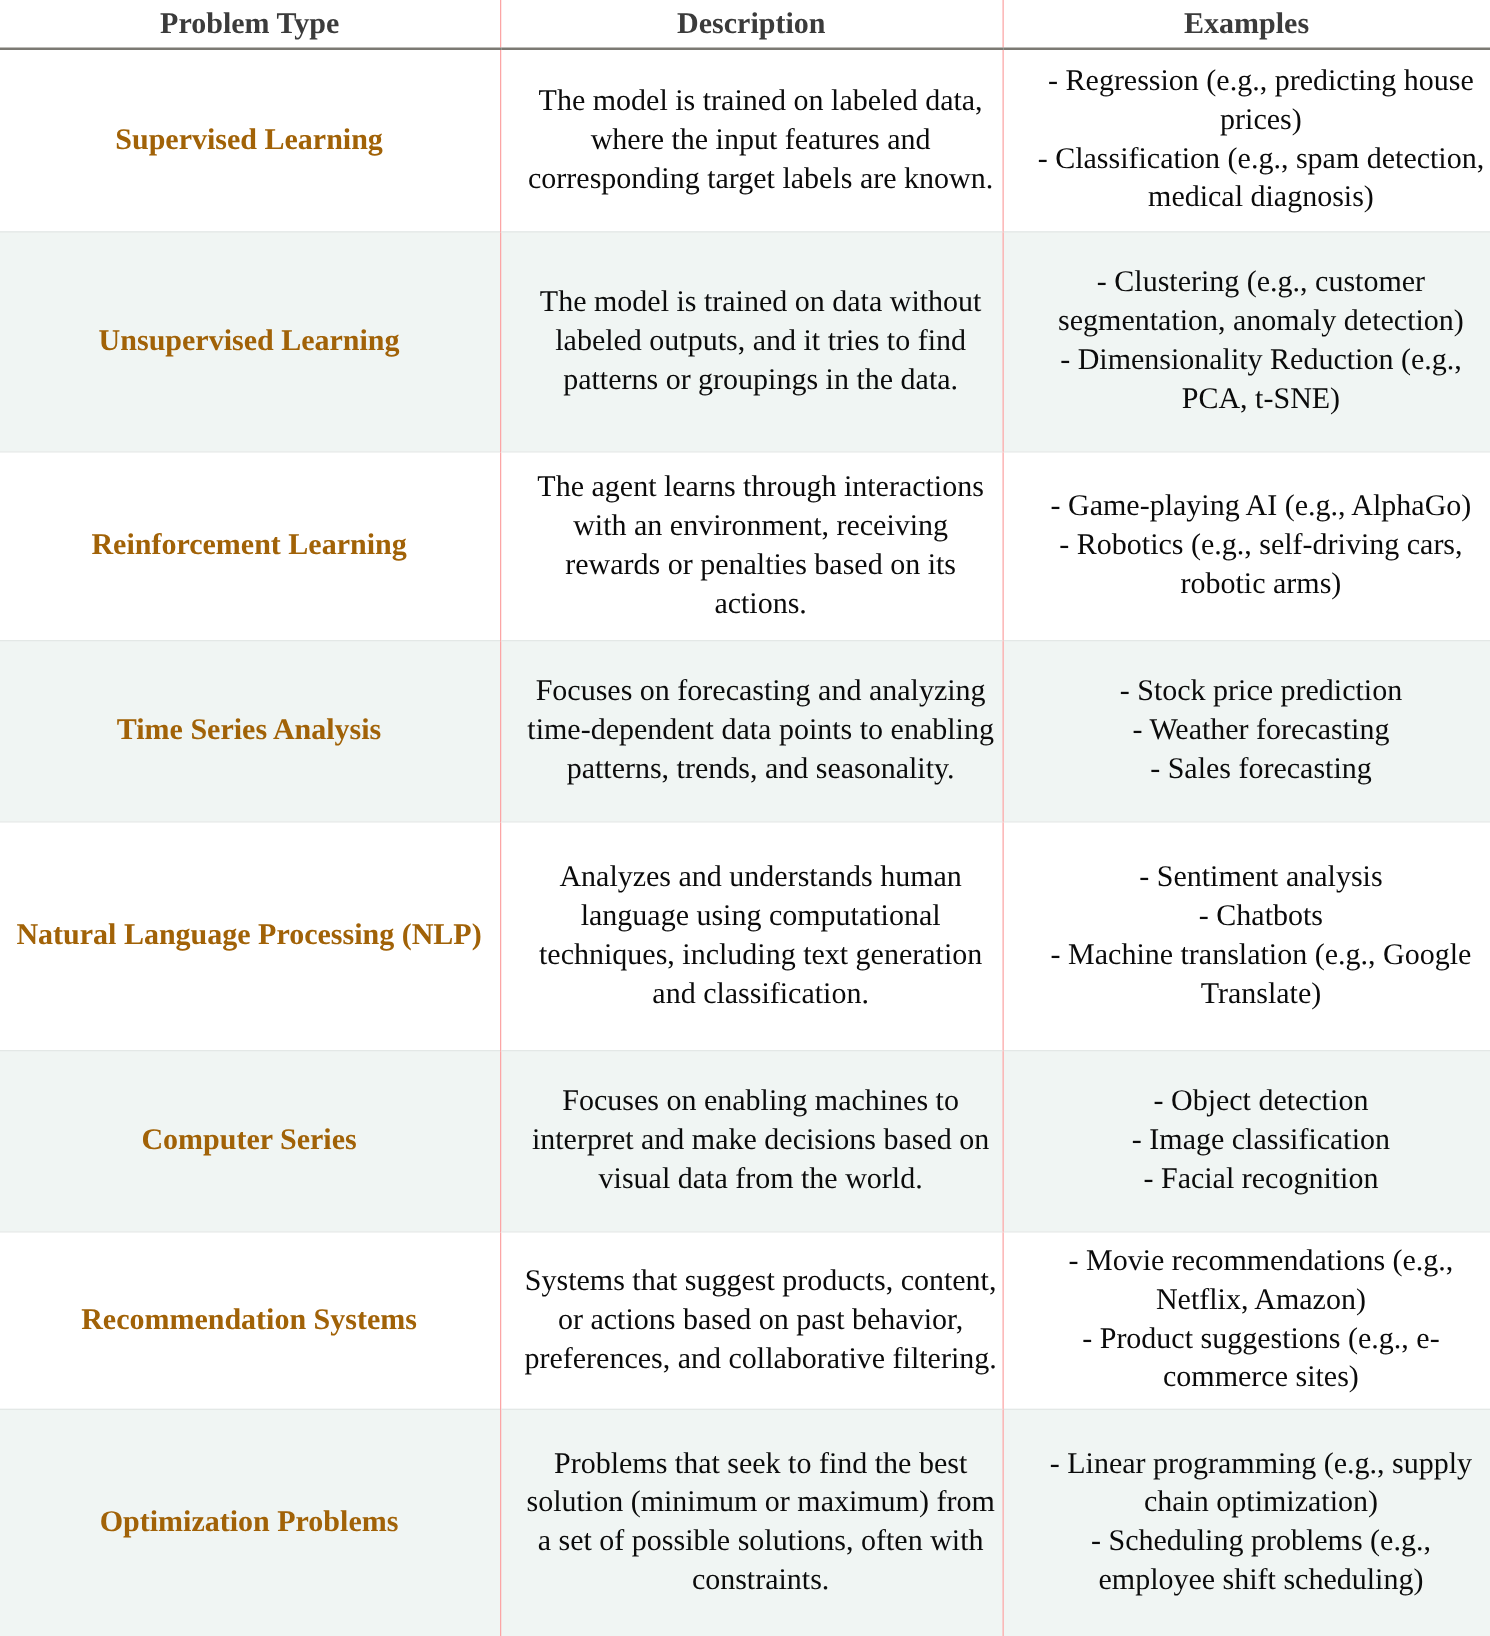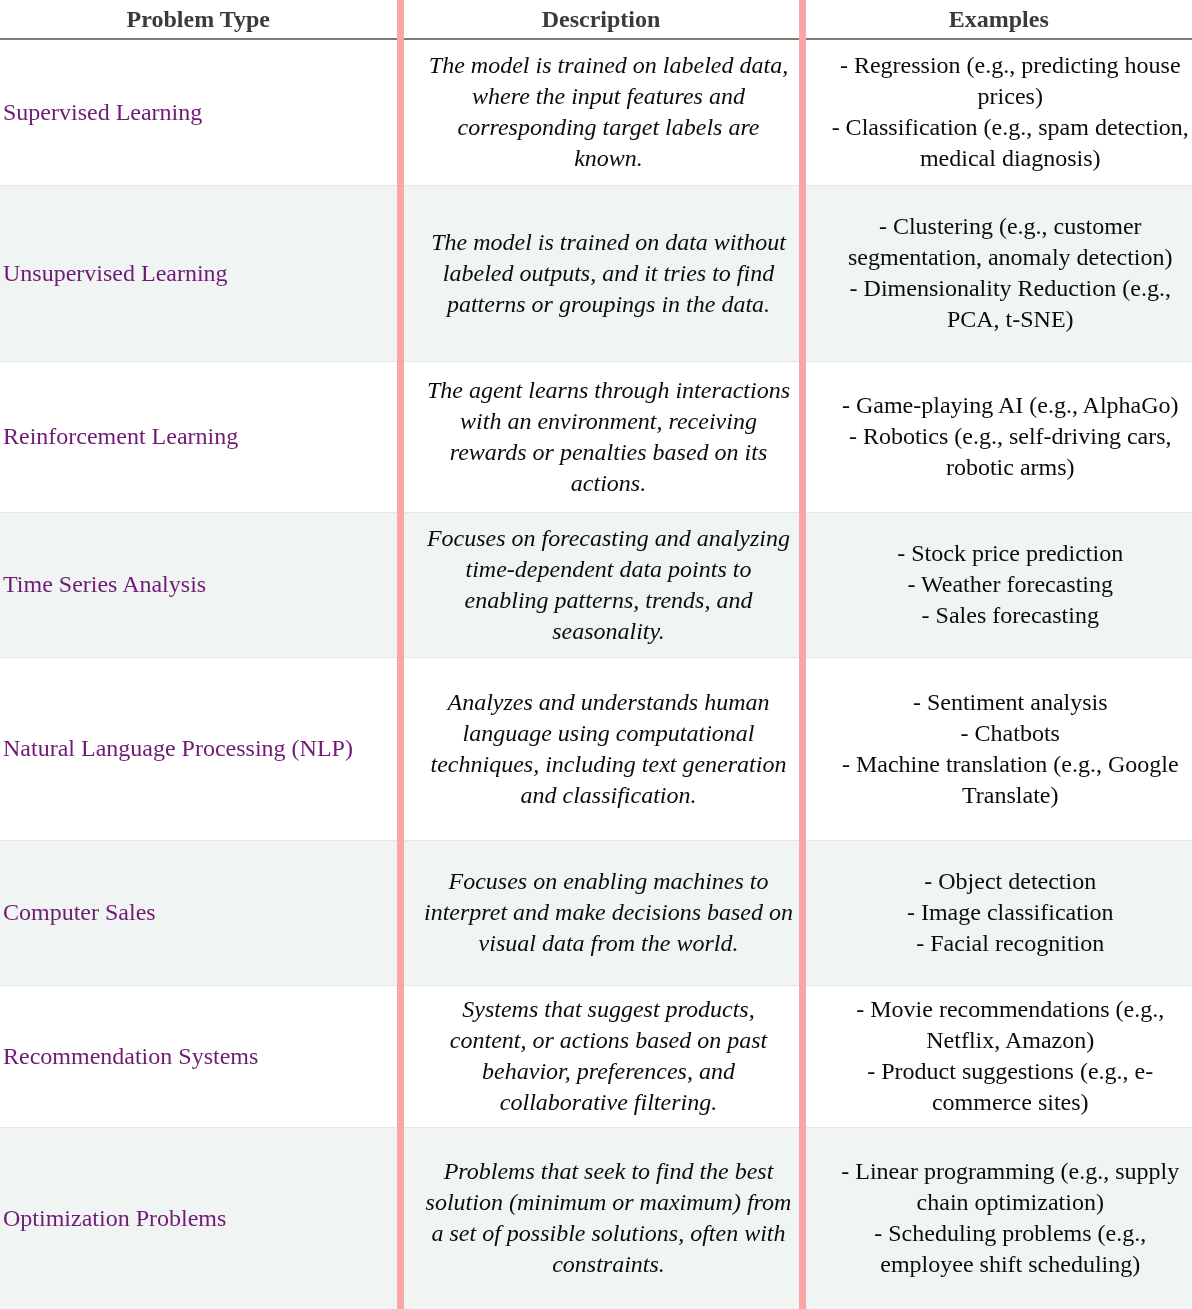--- a/index.html
+++ b/index.html
@@ -29,21 +29,21 @@
     font-weight: bold;
     color: #3b3b3b;
     text-align: center;
     vertical-align: middle;
     padding: 2px 4px;
     border-bottom: 2px solid #7c7a73;
     background: #ffffff;
   }
   thead th + th,
   tbody td + td {
-    border-left: 7px solid #fca5a5;
+    border-left: 1px solid #fca5a5;
     text-align: center;
   }
 
   tbody tr { background: #ffffff; }
   tbody tr:nth-child(even) { background: #f0f5f3; }
   tbody tr + tr td { border-top: 1px solid #e3e8e6; }
 
   tbody tr:nth-child(1) { height: 146px; }
   tbody tr:nth-child(2) { height: 176px; }
   tbody tr:nth-child(3) { height: 151px; }
@@ -52,29 +52,29 @@
   tbody tr:nth-child(6) { height: 145px; }
   tbody tr:nth-child(7) { height: 142px; }
   tbody tr:nth-child(8) { height: 182px; }
 
   tbody td {
     vertical-align: middle;
     text-align: left;
     padding: 6px 2px 6px 6px;
   }
   td.cell-type {
-    font-weight: normal;
-    color: #701a75;
+    font-weight: bold;
+    color: #a16207;
     padding-left: 3px;
     padding-right: 4px;
+    text-align: center;
   }
   td.cell-desc {
     padding-left: 19px;
     padding-right: 4px;
-    font-style: italic;
   }
   td.cell-examples {
     padding-left: 25px;
     padding-right: 2px;
     white-space: pre-line;
   }
 </style>
 </head>
 <body>
 
@@ -119,21 +119,21 @@
 - Sales forecasting</td>
       </tr>
       <tr>
         <td class="cell-type">Natural Language Processing (NLP)</td>
         <td class="cell-desc">Analyzes and understands human language using computational techniques, including text generation and classification.</td>
         <td class="cell-examples">- Sentiment analysis
 - Chatbots
 - Machine translation (e.g., Google Translate)</td>
       </tr>
       <tr>
-        <td class="cell-type">Computer Sales</td>
+        <td class="cell-type">Computer Series</td>
         <td class="cell-desc">Focuses on enabling machines to interpret and make decisions based on visual data from the world.</td>
         <td class="cell-examples">- Object detection
 - Image classification
 - Facial recognition</td>
       </tr>
       <tr>
         <td class="cell-type">Recommendation Systems</td>
         <td class="cell-desc">Systems that suggest products, content, or actions based on past behavior, preferences, and collaborative filtering.</td>
         <td class="cell-examples">- Movie recommendations (e.g., Netflix, Amazon)
 - Product suggestions (e.g., e-commerce sites)</td>

